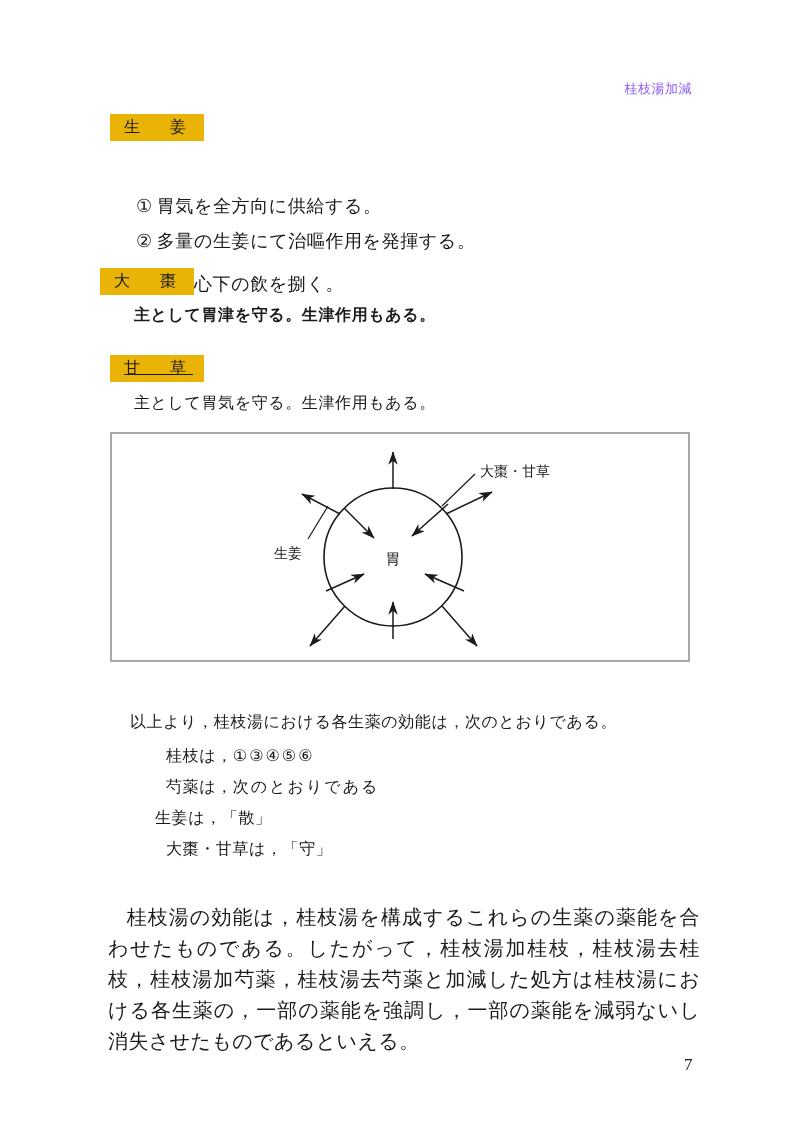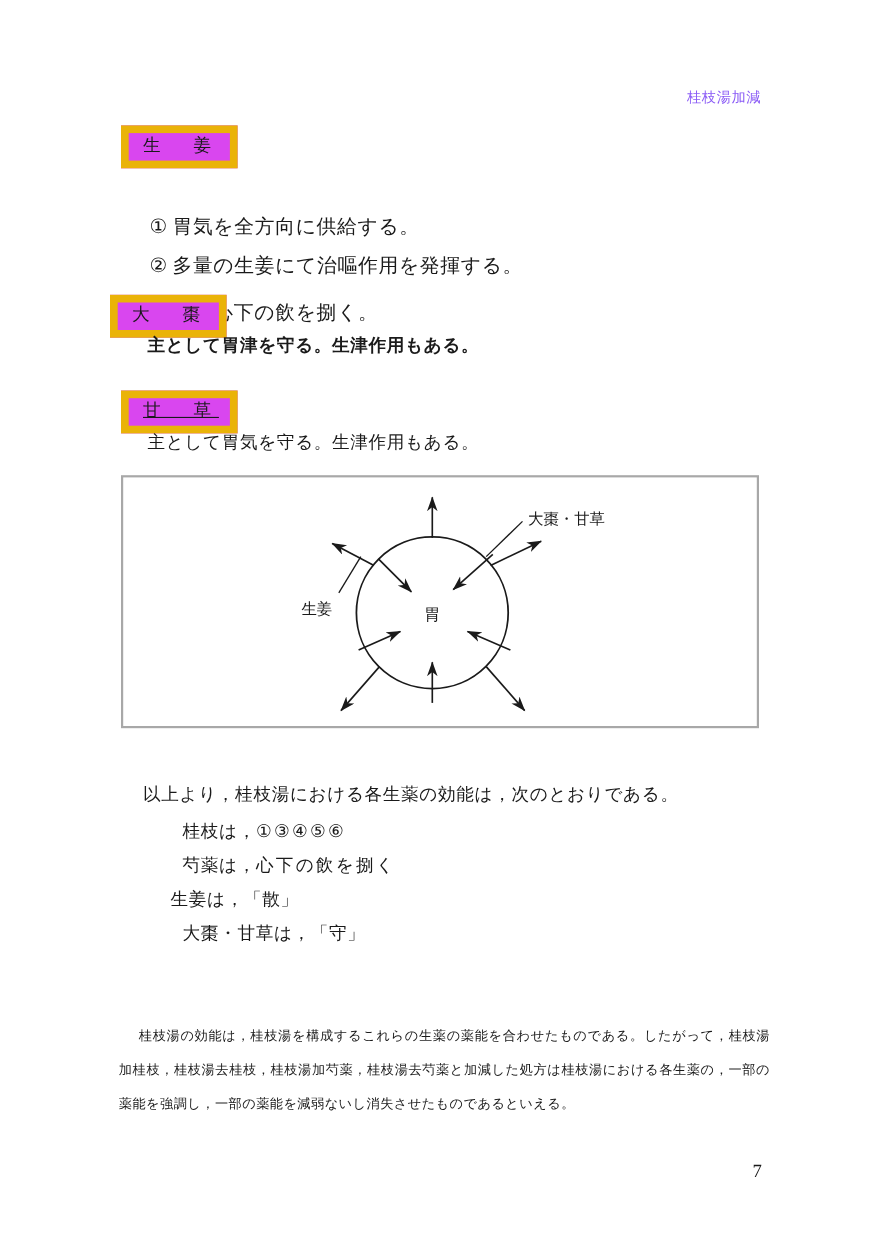--- a/index.html
+++ b/index.html
@@ -23,27 +23,27 @@
     right: 108px;
     font-size: 13px;
     letter-spacing: 0.5px;
     color: #8b5cf6;
     white-space: nowrap;
   }
 
   
   .herb-box {
     position: absolute;
-    border: 7px solid #eab308;
+    border: 1px solid #eab308;
     padding: 2px 10px 3px 10px;
     font-size: 16px;
     letter-spacing: 7px;
     text-indent: 3px;
     line-height: 1.25;
-    background: #d946ef;
+    background: #eab308;
     white-space: nowrap;
   }
 
   
   .para {
     position: absolute;
     font-size: 16px;
     line-height: 30px;
     letter-spacing: 0.6px;
     white-space: nowrap;
@@ -95,25 +95,24 @@
   .conclusion-line .circled {
     letter-spacing: 2px;
   }
 
   
   .final-para {
     position: absolute;
     left: 108px;
     top: 902px;
     width: 592px;
-    font-size: 12px;
+    font-size: 20px;
     line-height: 31px;
     letter-spacing: 0.4px;
     text-align: justify;
-    margin-top: 24px;
   }
   .final-para .indent {
     display: inline-block;
     width: 18px;
   }
 
   
   .folio {
     position: absolute;
     left: 684px;
@@ -204,21 +203,21 @@
     <text x="368" y="42" text-anchor="start" font-family="'Liberation Serif','DejaVu Serif',serif" font-size="14" fill="#1a1a1a">大棗・甘草</text>
   </svg>
 </div>
 
 <div class="conclusion-lead">以上より，桂枝湯における各生薬の効能は，次のとおりである。</div>
 
 <div class="conclusion-line" style="left:166px; top:746px;">
   <span>桂枝は，</span><span class="circled">①③④⑤⑥</span>
 </div>
 <div class="conclusion-line" style="left:166px; top:777px;">
-  <span>芍薬は，</span><span class="circled">心下の飲を捌く</span>
+  <span>芍薬は，</span><span class="circled">次のとおりである</span>
 </div>
 <div class="conclusion-line" style="left:155px; top:808px;">
   <span>生姜は，</span><span>「散」</span>
 </div>
 <div class="conclusion-line" style="left:166px; top:839px;font-family:Liberation Mono, monospace;">
   <span>大棗・甘草は，</span><span>「守」</span>
 </div>
 
 <div class="final-para"><span class="indent"></span><span>桂枝湯の効能は，桂枝湯を構成するこれらの生薬の薬能を合わせたものである。したがって，桂枝湯加桂枝，桂枝湯去桂枝，桂枝湯加芍薬，桂枝湯去芍薬と加減した処方は桂枝湯における各生薬の，一部の薬能を強調し，一部の薬能を減弱ないし消失させたものであるといえる。</span></div>
 

